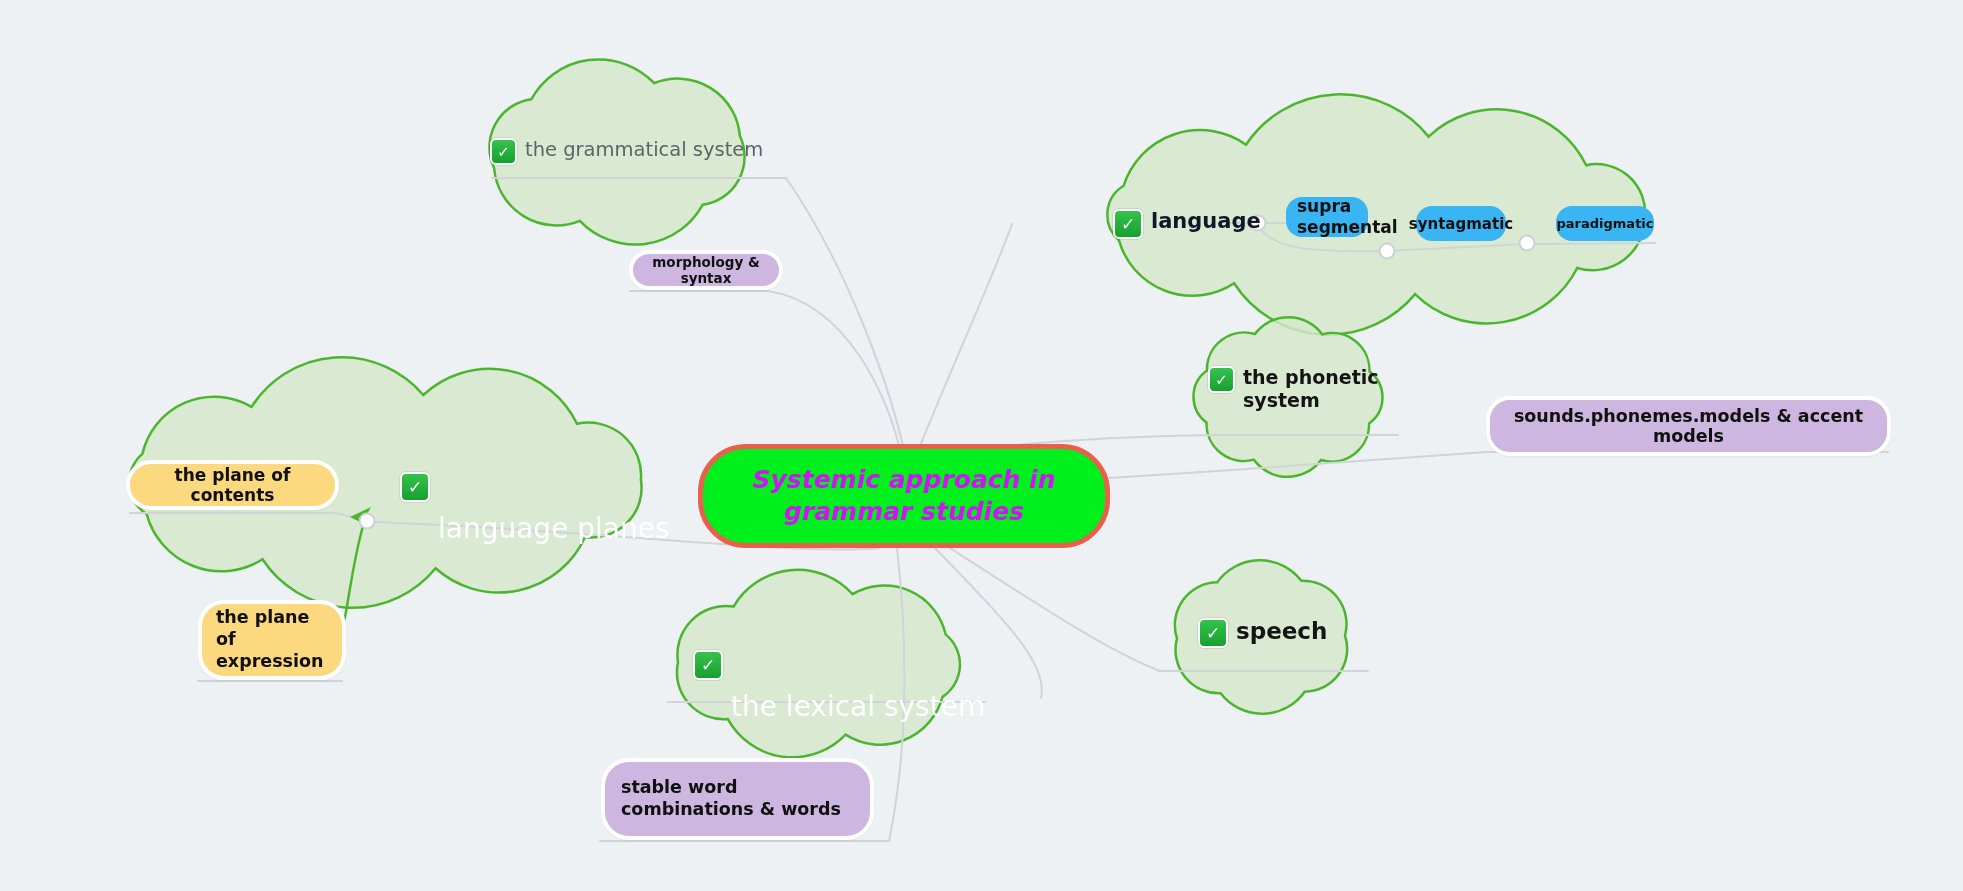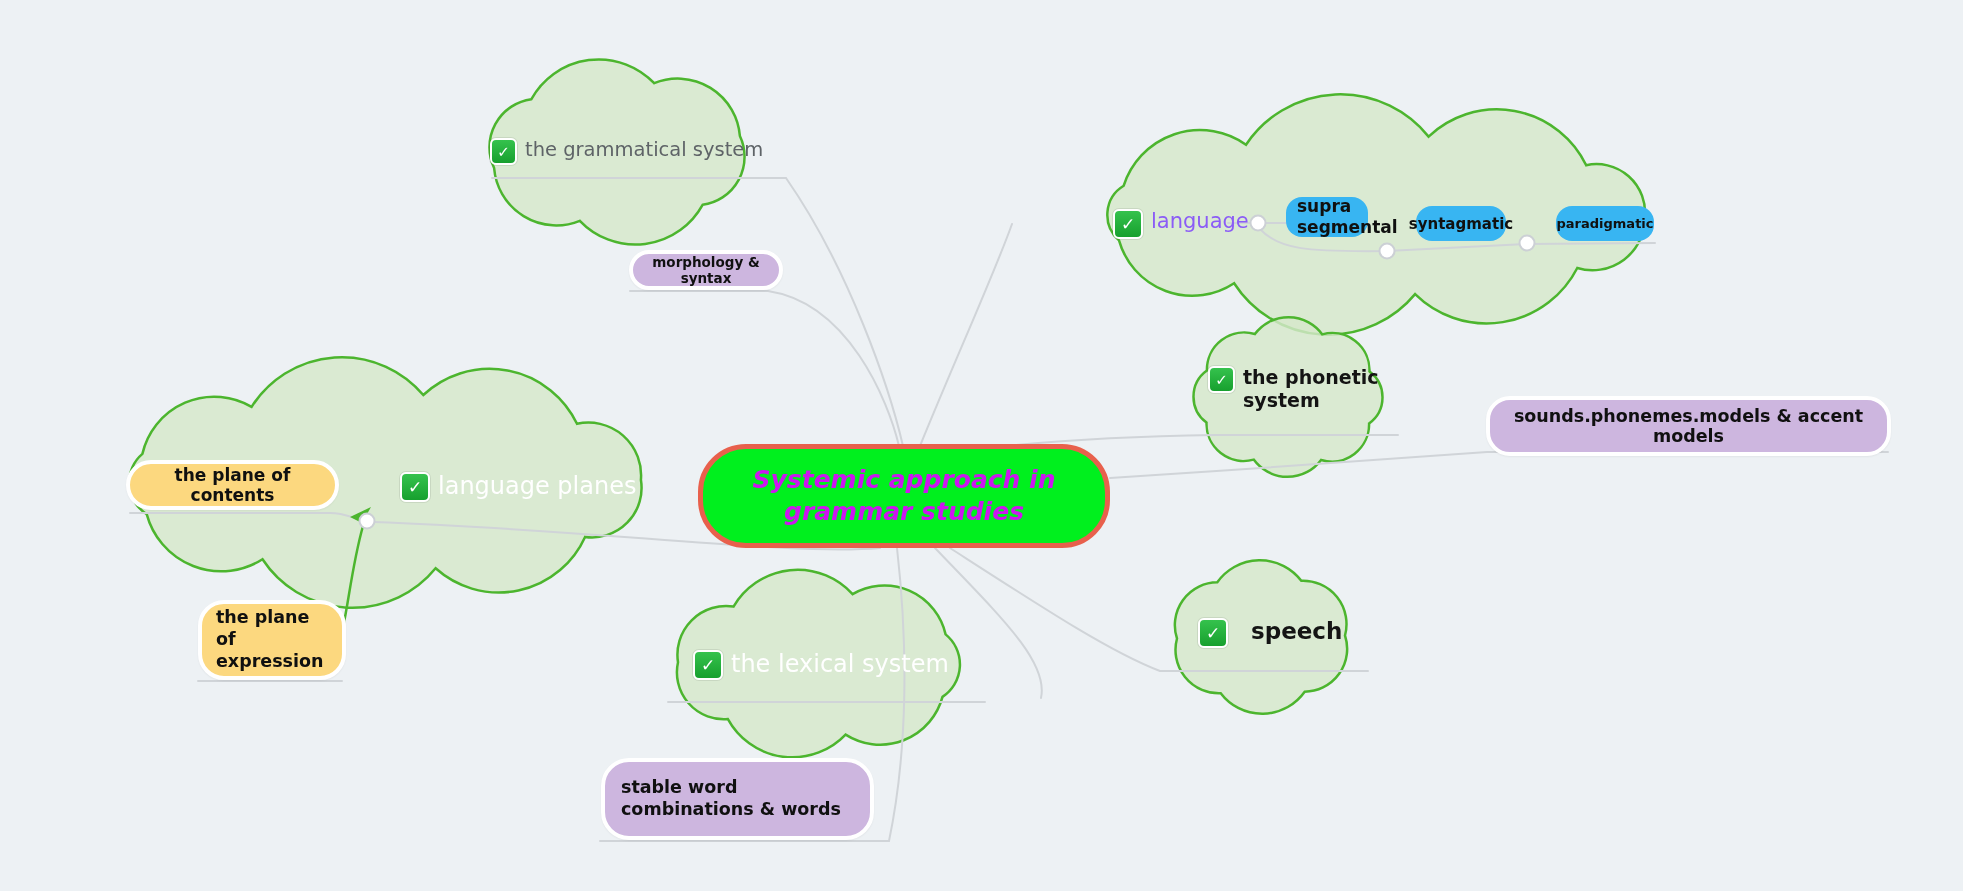--- a/index.html
+++ b/index.html
@@ -3,24 +3,24 @@
 <meta charset="utf-8">
 <style>
   html,body{margin:0;padding:0;background:#edf1f4;font-family:"DejaVu Sans","Liberation Sans",sans-serif;}
   .stage{position:relative;width:1963px;height:891px;overflow:hidden;background:#edf1f4;}
   .stage svg{position:absolute;left:0;top:0;}
 
   
   .topic{position:absolute;display:flex;align-items:flex-start;gap:8px;white-space:nowrap;cursor:default;}
   .topic .txt{line-height:1.2;}
   .t-gray{color:#5e6367;font-size:19.5px;font-weight:500;}
-  .t-white{color:#ffffff;font-size:24px;font-weight:500;}
-  .t-white-b{color:#8b5cf6;font-size:21px;font-weight:400;}
+  .t-white{color:#ffffff;font-size:28px;font-weight:500;margin-top:40px;}
+  .t-white-b{color:#0f172a;font-size:21px;font-weight:700;}
   .t-black{color:#141414;font-size:19px;font-weight:700;}
-  .t-black-lg{color:#141414;font-size:23px;font-weight:700;margin-left:15px;}
+  .t-black-lg{color:#141414;font-size:23px;font-weight:700;}
   .wrap{white-space:normal;line-height:1.25;}
 
   
   .cbx{flex:0 0 auto;display:inline-flex;align-items:center;justify-content:center;
        background:linear-gradient(180deg,#35c24d 0%,#17a02e 100%);
        border:2px solid #ffffff;border-radius:6px;box-shadow:0 0 0 1px rgba(0,0,0,0.08);}
   .cbx .tick{color:#fff;font-weight:700;}
   .cbx-23{width:23px;height:23px;font-size:15px;}
   .cbx-26{width:26px;height:26px;font-size:17px;}
 

